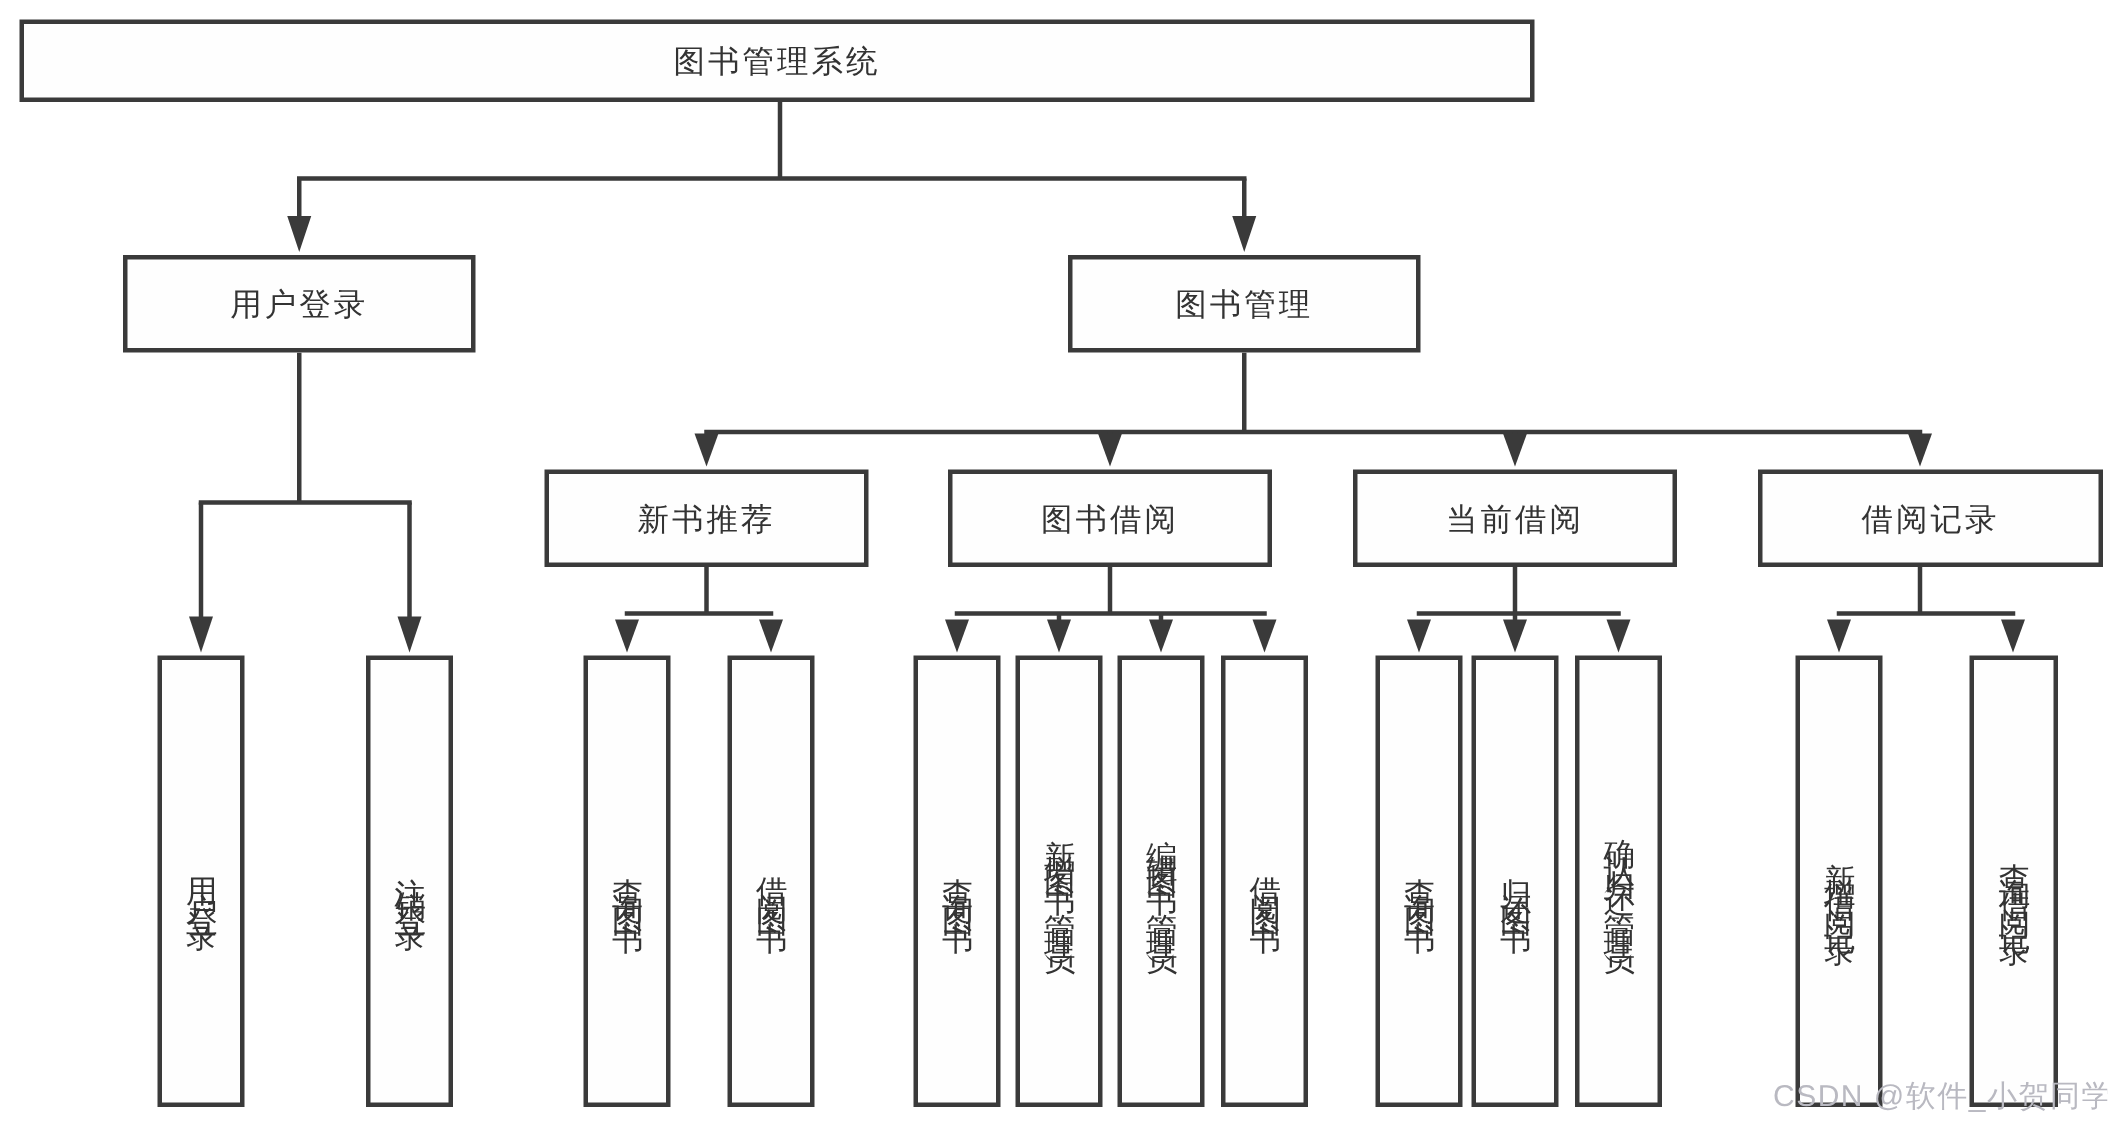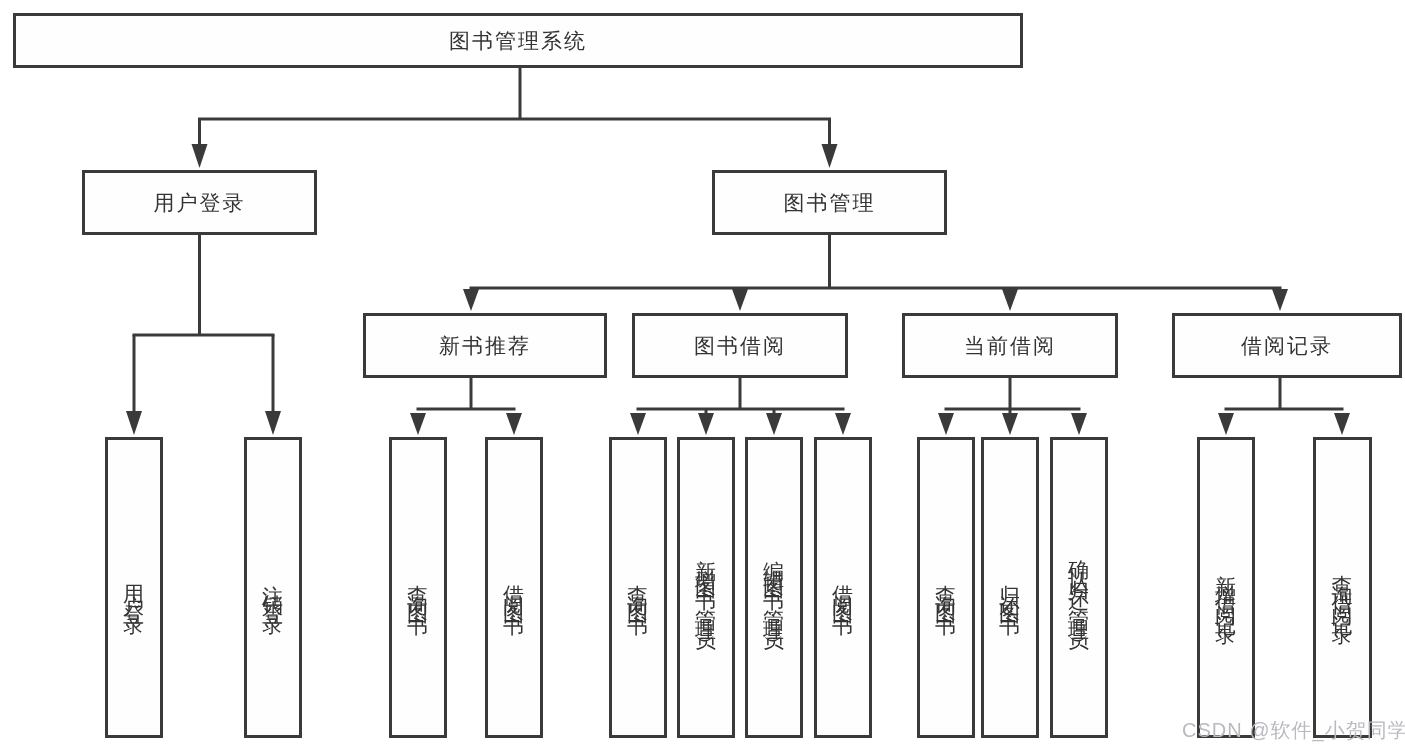--- a/index.html
+++ b/index.html
@@ -124,21 +124,21 @@
       <polygon points="1218,413 1234,413 1226,435"></polygon>
       <polygon points="1334,413 1350,413 1342,435"></polygon>
     </g>
   </svg>
 
   <div class="box hbox root-row" style="left:13px; width:1010px;">图书管理系统</div>
 
   <div class="box hbox l2-row" style="left:82px; width:235px;">用户登录</div>
   <div class="box hbox l2-row" style="left:712px; width:235px;text-align:center;">图书管理</div>
 
-  <div class="box hbox l3-row" style="left:363px; width:244px;">新书推荐</div>
+  <div class="box hbox l3-row" style="left:363px; width:216px;">新书推荐</div>
   <div class="box hbox l3-row" style="left:632px; width:216px;">图书借阅</div>
   <div class="box hbox l3-row" style="left:902px; width:216px;">当前借阅</div>
   <div class="box hbox l3-row" style="left:1172px; width:230px;">借阅记录</div>
 
   <div class="box leaf leaf-row" style="left:105px; width:58px;">用户登录</div>
   <div class="box leaf leaf-row" style="left:244px; width:58px;">注销登录</div>
 
   <div class="box leaf leaf-row" style="left:389px; width:58px;">查询图书</div>
   <div class="box leaf leaf-row" style="left:485px; width:58px;">借阅图书</div>
 

